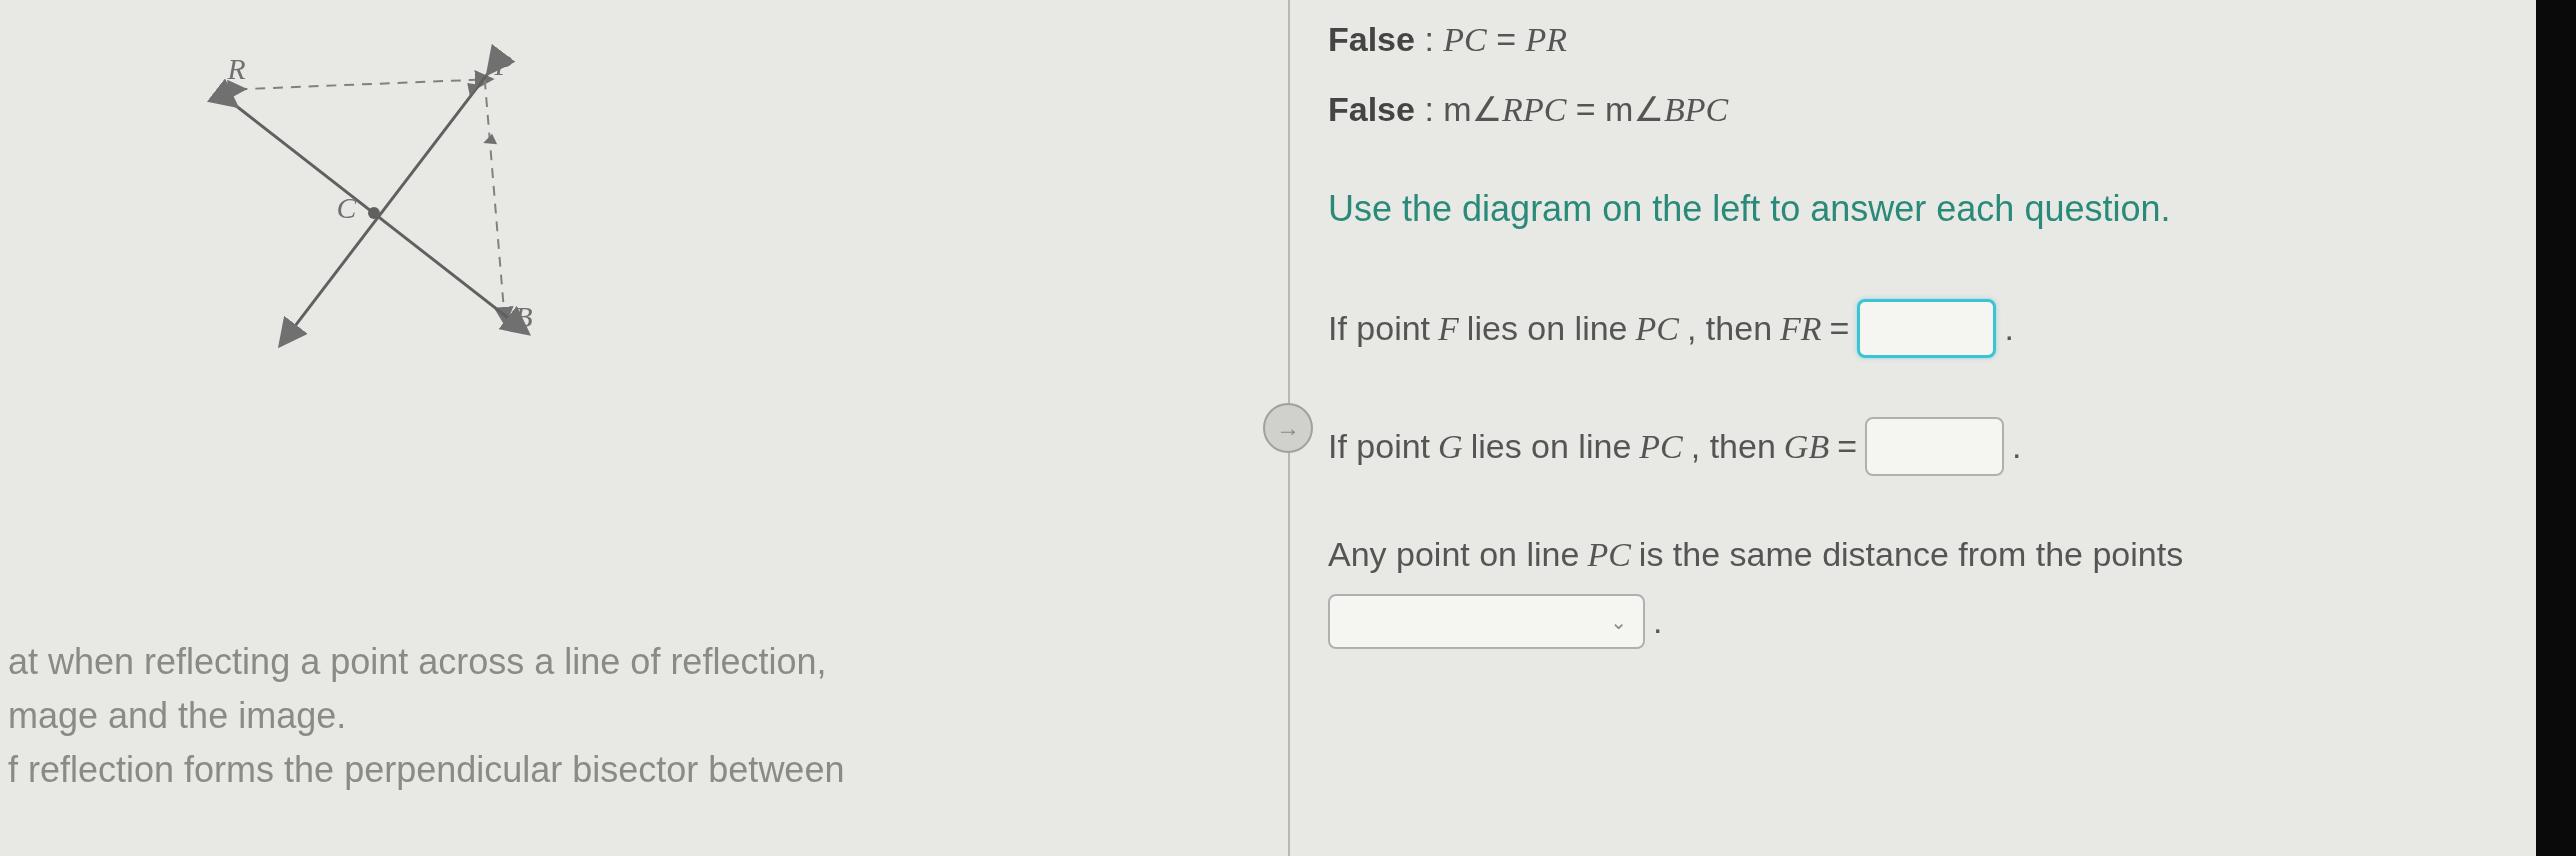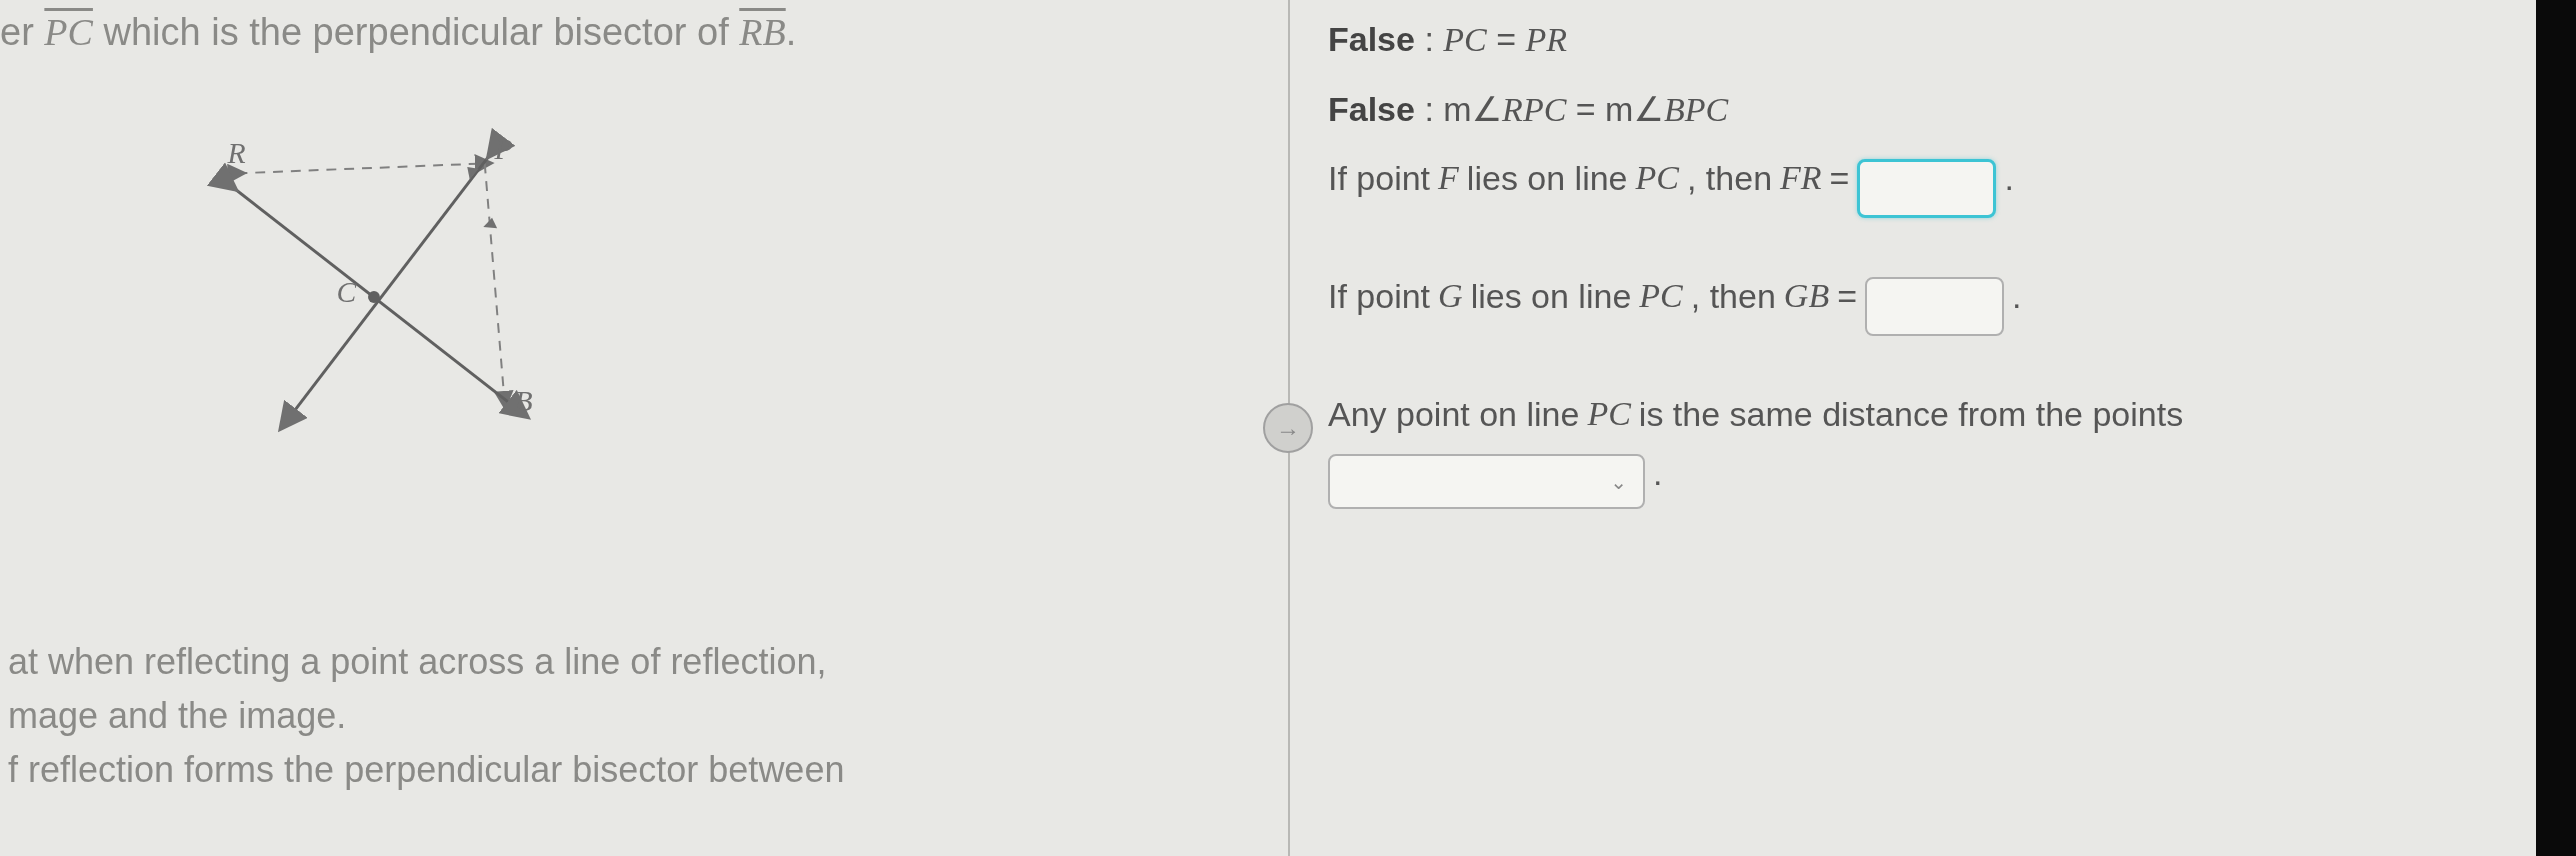--- a/index.html
+++ b/index.html
@@ -91,20 +91,21 @@
       color: #2a8a7a;
       font-size: 36px;
       margin-top: 59px;
       margin-bottom: 69px;
     }
     .question-line {
       color: #555;
       font-size: 34px;
       margin-bottom: 59px;
       display: flex;
+      align-items: center;
       flex-wrap: wrap;
       gap: 8px;
     }
     .input-box {
       display: inline-block;
       width: 139px;
       height: 59px;
       border: 2px solid #b0b0b0;
       border-radius: 8px;
       background: #f5f5f2;
@@ -142,23 +143,20 @@
       bottom: 0;
       width: 40px;
       background: #0a0a0a;
     }
   </style>
 </head>
 <body>
 
 <div class="content">
   <div class="left-panel">
-    <div class="top-text">
-      <span>er </span><span class="math-var overline">PC</span><span> which is the perpendicular bisector of </span><span class="math-var overline">RB</span><span>.</span>
-    </div>
 
     <svg class="diagram" width="515" height="356" viewBox="0 0 520 360">
       <defs>
         <marker id="arrow" markerWidth="10" markerHeight="10" refX="5" refY="5" orient="auto">
           <path d="M0,0 L10,5 L0,10 z" fill="#707070"></path>
         </marker>
       </defs>
       <line x1="80" y1="60" x2="330" y2="50" stroke="#808080" stroke-width="2" stroke-dasharray="10,8" marker-start="url(#arrow)" marker-end="url(#arrow)"></line>
       <line x1="330" y1="50" x2="350" y2="290" stroke="#808080" stroke-width="2" stroke-dasharray="10,8" marker-end="url(#arrow)"></line>
       <line x1="70" y1="70" x2="365" y2="300" stroke="#606060" stroke-width="3" marker-start="url(#arrow)" marker-end="url(#arrow)"></line>
@@ -182,20 +180,21 @@
   <div class="right-panel">
     <div class="tf-line">
       <span class="tf-label">False</span> :
       <span class="math-var">PC</span><span> = </span><span class="math-var">PR</span>
     </div>
     <div class="tf-line">
       <span class="tf-label">False</span> :
       <span>m</span><span class="angle-sym">∠</span><span class="math-var">RPC</span><span> = </span><span>m</span><span class="angle-sym">∠</span><span class="math-var">BPC</span>
     </div>
 
+    <div class="instruction">Use the diagram on the left to answer each question.</div>
 
     <div class="question-line">
       <span>If point </span>
       <span class="math-var">F</span>
       <span> lies on line </span>
       <span class="math-var">PC</span>
         <span>, then </span>
       <span class="math-var">FR</span>
       <span> = </span>
       <input type="text" class="input-box active" value="" style="">

